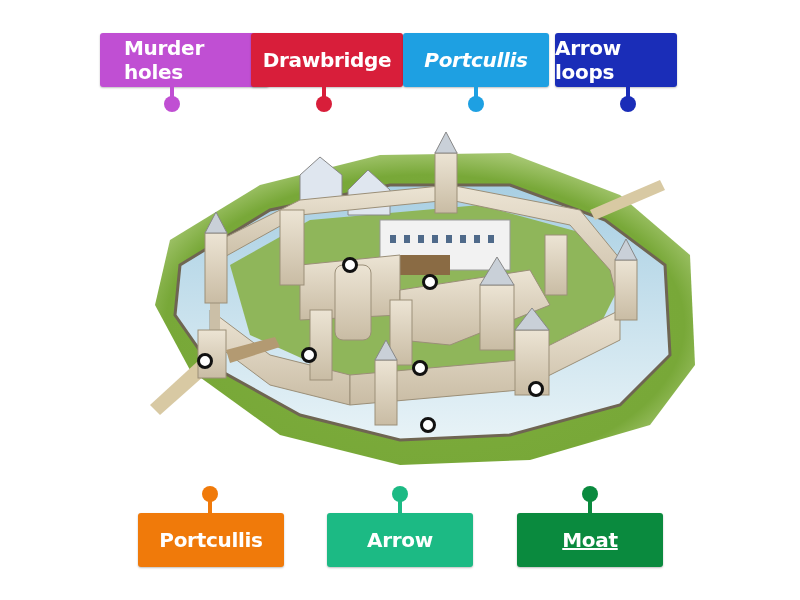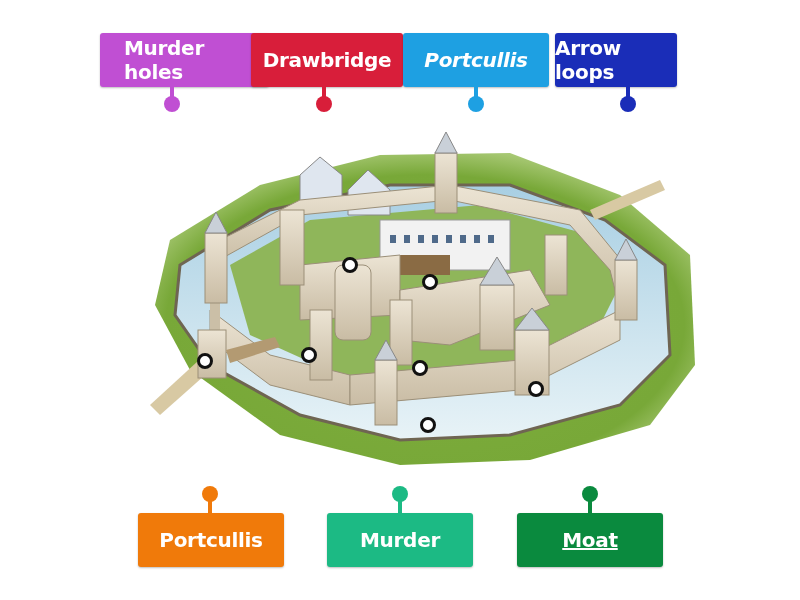--- a/index.html
+++ b/index.html
@@ -144,21 +144,21 @@
 <div>
   <div class="knob" style="left:202px;top:486px;background:#f07a0a;"></div>
   <div class="stem" style="left:208px;top:498px;height:16px;background:#f07a0a;"></div>
   <div class="label" style="left:138px;top:513px;width:146px;background:#f07a0a;">
       <span>Portcullis</span>
     </div>
 
   <div class="knob" style="left:392px;top:486px;background:#1cba84;"></div>
   <div class="stem" style="left:398px;top:498px;height:16px;background:#1cba84;"></div>
   <div class="label" style="left:327px;top:513px;width:146px;background:#1cba84;">
-      <span>Murder</span>
+      <span>Arrow</span>
     </div>
 
   <div class="knob" style="left:582px;top:486px;background:#0a8a3e;"></div>
   <div class="stem" style="left:588px;top:498px;height:16px;background:#0a8a3e;"></div>
   <div class="label" style="left:517px;top:513px;width:146px;background:#0a8a3e;text-decoration:underline;">
       <span>Moat</span>
     </div>
 </div>
 
 </body></html>

